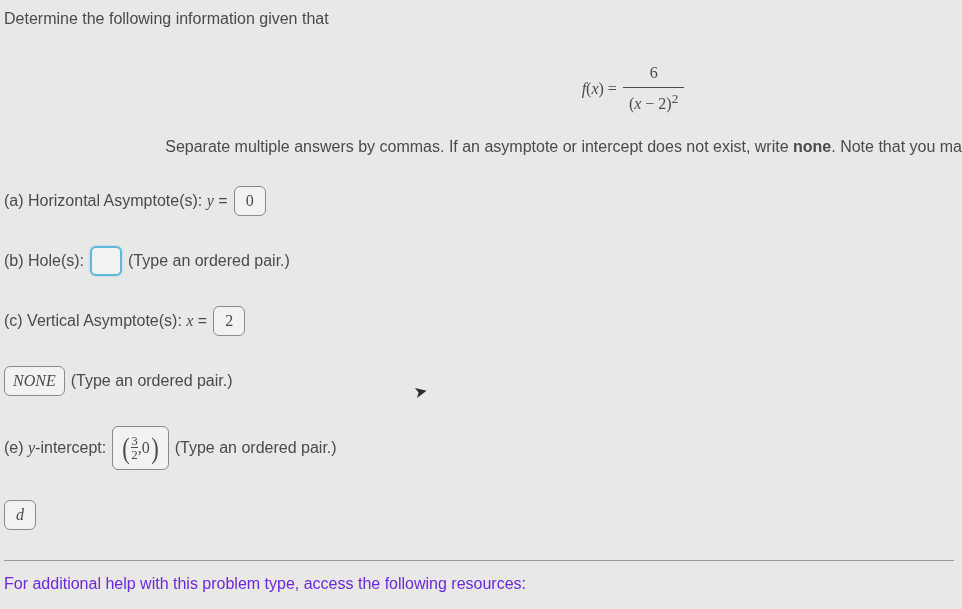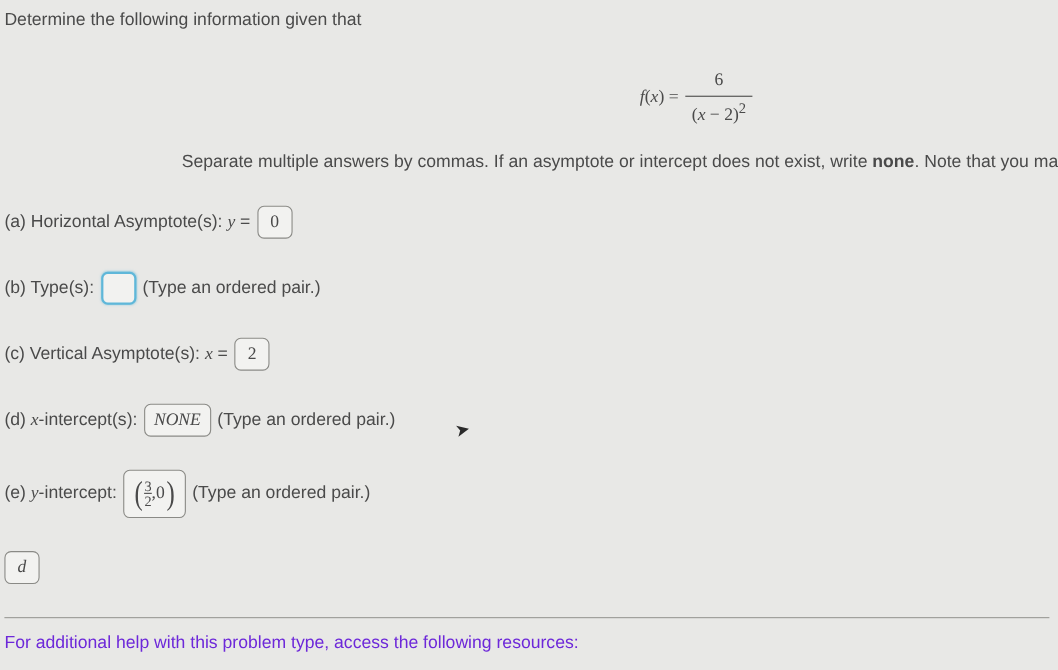--- a/index.html
+++ b/index.html
@@ -109,32 +109,31 @@
 <div class="instructions">
   <span>Separate multiple answers by commas. If an asymptote or intercept does not exist, write </span><span class="nonebold">none</span><span>. Note that you ma</span>
 </div>
 
 <div class="question-row">
   <span><span>(a) Horizontal Asymptote(s): </span><span class="mvar">y</span><span> = </span></span>
   <span class="answer-box">0</span>
 </div>
 
 <div class="question-row">
-  <span>(b) Type(s):</span>
+  <span>(b) Hole(s):</span>
   <span class="answer-box active"></span>
   <span>(Type an ordered pair.)</span>
 </div>
 
 <div class="question-row">
   <span><span>(c) Vertical Asymptote(s): </span><span class="mvar">x</span><span> = </span></span>
   <span class="answer-box">2</span>
 </div>
 
 <div class="question-row">
-  <span><span>(d) </span><span class="mvar">x</span><span>-intercept(s): </span></span>
   <span class="answer-box ital">NONE</span>
   <span>(Type an ordered pair.)</span>
 </div>
 
 <div class="question-row">
   <span><span>(e) </span><span class="mvar">y</span><span>-intercept: </span></span>
   <span class="answer-box tall">
     <span class="paren-big">(</span>
     <span class="sfrac">
         <span class="snum">3</span>

